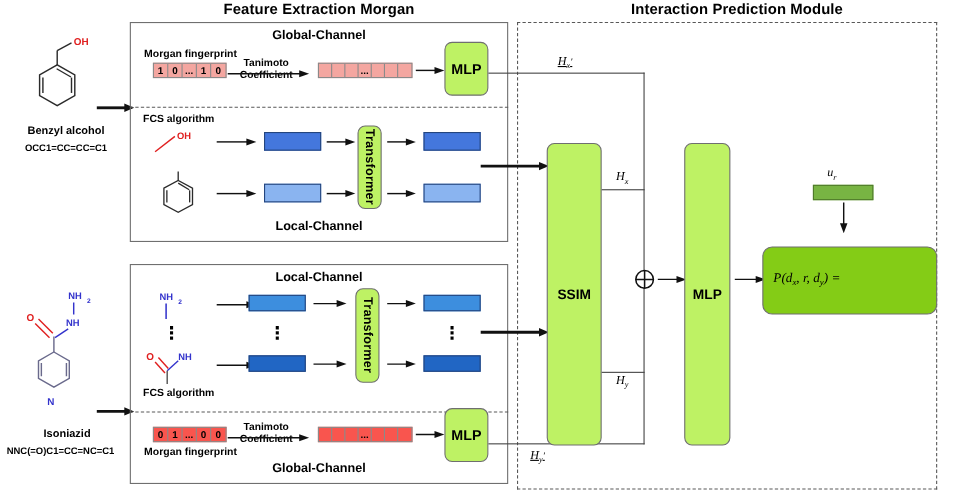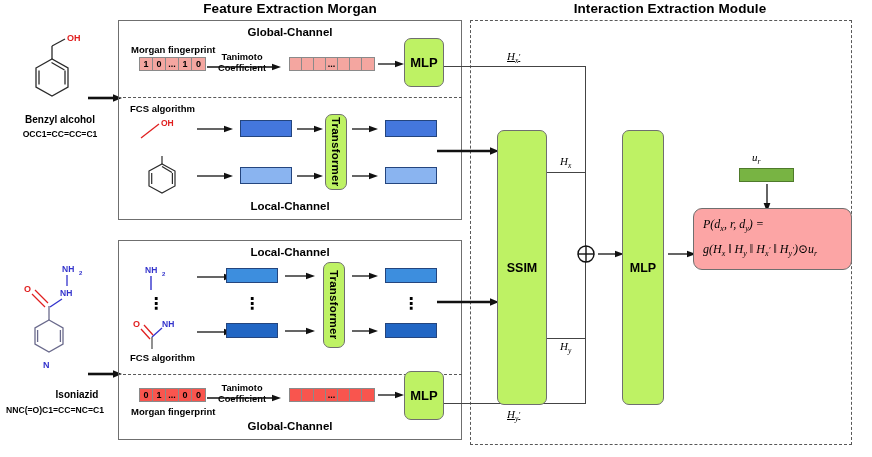--- a/index.html
+++ b/index.html
@@ -53,21 +53,21 @@
     line-height:20px;white-space:nowrap;
   }
   .formula sub{font-size:8px;}
   .line{background:#444;}
   svg{display:block;overflow:visible;}
 </style>
 </head>
 <body>
 
 <div class="abs ttl" style="left:110px;top:1px;width:360px;">Feature Extraction Morgan</div>
-<div class="abs ttl" style="left:500px;top:1px;width:340px;">Interaction Extraction Module</div>
+<div class="abs ttl" style="left:500px;top:1px;width:340px;">Interaction Prediction Module</div>
 
 <div class="abs" style="left:14px;top:30px;width:96px;height:85px;">
   <svg width="96" height="85" viewBox="0 0 96 85">
     <g stroke="#2b2b2b" stroke-width="1.3" fill="none">
       <polygon points="22,38 38,29 54,38 54,57 38,66 22,57"></polygon>
       <line x1="25" y1="40.5" x2="25" y2="54.5"></line>
       <line x1="37.5" y1="32.5" x2="50.5" y2="40"></line>
       <line x1="51" y1="40.5" x2="51" y2="54.5"></line>
       <line x1="38" y1="29" x2="38" y2="16"></line>
       <line x1="38" y1="16" x2="51" y2="9"></line>
@@ -210,21 +210,21 @@
     <line x1="20" y1="36" x2="33" y2="49" stroke="#e02020" stroke-width="1.3"></line>
     <g stroke="#6a6a8c" stroke-width="1.3" fill="none">
       <line x1="37" y1="48" x2="37" y2="62"></line>
       <polygon points="37,62 51,70 51,86 37,94 23,86 23,70"></polygon>
       <line x1="25.6" y1="72" x2="25.6" y2="84"></line>
       <line x1="48.4" y1="72" x2="48.4" y2="84"></line>
     </g>
     <text x="31" y="110" font-family="Liberation Sans, sans-serif" font-size="9" font-weight="bold" fill="#3333cc">N</text>
   </svg>
 </div>
-<div class="abs molname" style="left:0px;top:389px;width:122px;margin-left:16px;">Isoniazid</div>
+<div class="abs molname" style="left:0px;top:389px;width:122px;">Isoniazid</div>
 <div class="abs smiles" style="left:-6px;top:405px;width:122px;">NNC(=O)C1=CC=NC=C1</div>
 
 <div class="abs" style="left:88px;top:368px;">
   <svg width="34" height="12" viewBox="0 0 34 12">
     <line x1="0" y1="6" x2="26" y2="6" stroke="#111" stroke-width="2.6"></line>
     <polygon points="34,6 25,2.2 25,9.8" fill="#111"></polygon>
   </svg>
 </div>
 
 <div class="abs solidbox" style="left:118px;top:240px;width:344px;height:200px;"></div>
@@ -358,21 +358,21 @@
 </div>
 
 <div class="abs line" style="left:444px;top:66px;width:142px;height:1px;"></div>
 <div class="abs line" style="left:585px;top:66px;width:1px;height:180px;"></div>
 <div class="abs mlbl" style="left:507px;top:50px;text-decoration:underline;">
   <i>H</i><sub>x</sub><span style="font-size:9px;">′</span>
 </div>
 
 <div class="abs line" style="left:444px;top:403px;width:142px;height:1px;"></div>
 <div class="abs line" style="left:585px;top:246px;width:1px;height:158px;"></div>
-<div class="abs mlbl" style="left:507px;top:408px;text-decoration:underline;">
+<div class="abs mlbl" style="left:482px;top:408px;text-decoration:underline;">
   <i>H</i><sub>y</sub><span style="font-size:9px;">′</span>
 </div>
 
 <div class="abs rbox" style="left:497px;top:130px;width:50px;height:275px;font-size:12.5px;">SSIM</div>
 
 <div class="abs line" style="left:547px;top:172px;width:39px;height:1px;"></div>
 <div class="abs mlbl" style="left:560px;top:155px;">
   <i>H</i><sub>x</sub>
 </div>
 <div class="abs line" style="left:547px;top:338px;width:39px;height:1px;"></div>
@@ -407,21 +407,18 @@
   <i>u</i><sub>r</sub>
 </div>
 <div class="abs" style="left:739px;top:168px;width:55px;height:14px;background:#78b443;border:1px solid #4f7a2b;box-sizing:border-box;"></div>
 <div class="abs" style="left:762px;top:184px;">
   <svg width="10" height="28" viewBox="0 0 10 28">
     <line x1="5" y1="0" x2="5" y2="20" stroke="#111" stroke-width="1.3"></line>
     <polygon points="5,28 1.6,19 8.4,19" fill="#111"></polygon>
   </svg>
 </div>
 
-<div class="abs" style="left:693px;top:208px;width:159px;height:62px;border:1px solid #6f6f6f;border-radius:9px;box-sizing:border-box;
-            display:flex;flex-direction:column;justify-content:center;padding-left:9px;background:#fca5a5;">
+<div class="abs" style="left:693px;top:224px;width:159px;height:62px;border:1px solid #6f6f6f;border-radius:9px;box-sizing:border-box;
+            display:flex;flex-direction:column;justify-content:center;padding-left:9px;background:#84cc16;">
   <div class="formula">
     <i>P</i>(<i>d</i><sub>x</sub>, <i>r</i>, <i>d</i><sub>y</sub>) =
   </div>
-  <div class="formula">
-    <i>g</i>(<i>H</i><sub>x</sub> ‖ <i>H</i><sub>y</sub> ‖ <i>H</i><sub>x</sub><span style="font-size:9px;">′</span> ‖ <i>H</i><sub>y</sub><span style="font-size:9px;">′</span>)⊙<i>u</i><sub>r</sub>
-  </div>
 </div>
 
 </body></html>

